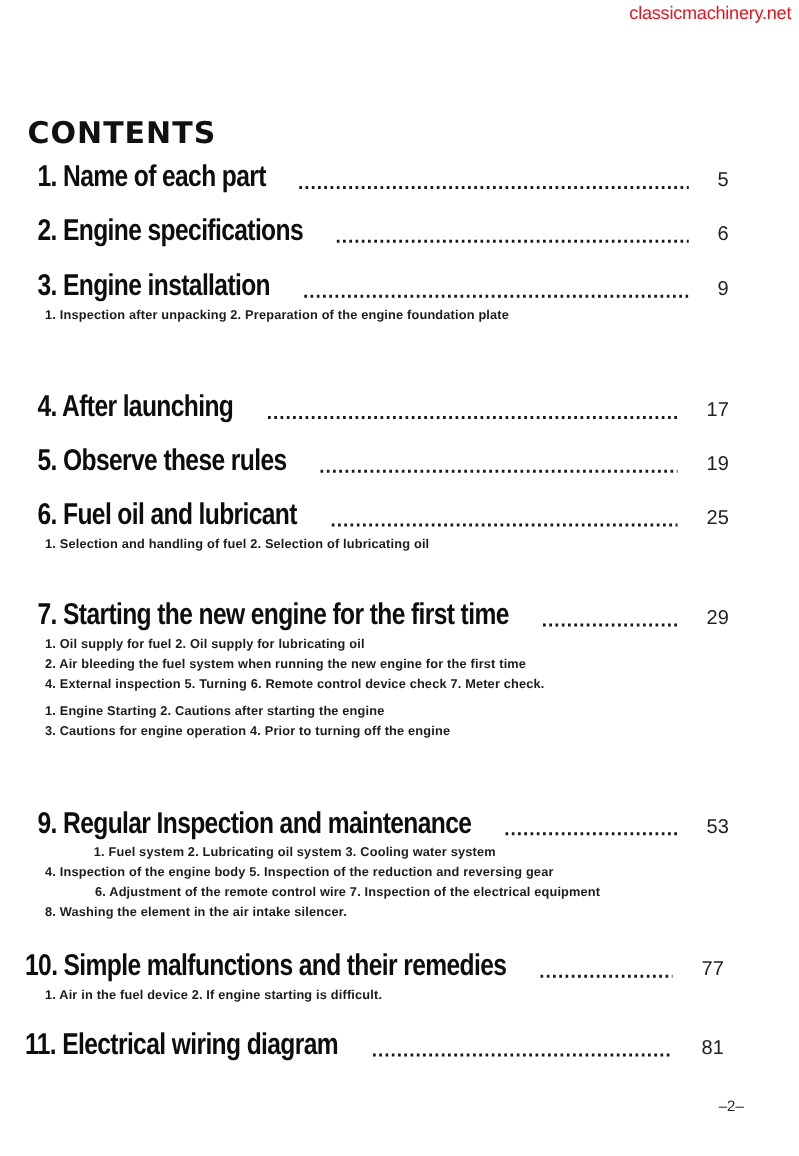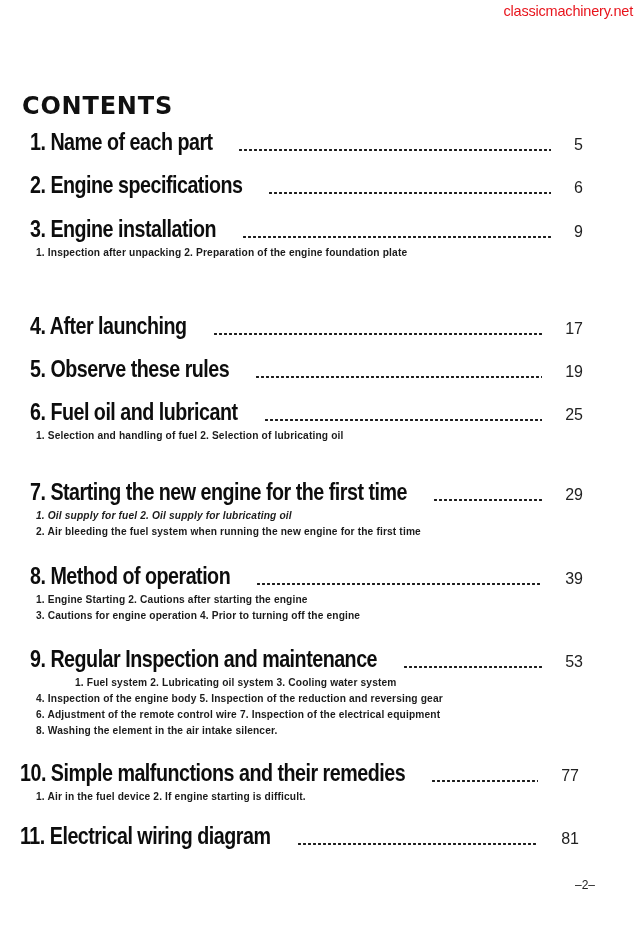--- a/index.html
+++ b/index.html
@@ -106,45 +106,41 @@
         <div class="sub" style="padding-left: 6px;">1. Selection and handling of fuel  2. Selection of lubricating oil</div>
       </div>
   </div>
     <div class="entry" style="top: 463px; left: 30px; width: 553px; margin-top: 15px;">
     <div class="entry-head">
       <span class="entry-title" style="margin-right: -80.0178px;">7. Starting the new engine for the first time</span>
       <span class="leader"></span>
       <span class="page-num">29</span>
     </div>
     <div class="subs">
-        <div class="sub" style="padding-left: 6px; font-style: italic;">1. Oil supply for fuel  2. Oil supply for lubricating oil</div>
+        <div class="sub" style="padding-left: 6px;">1. Oil supply for fuel  2. Oil supply for lubricating oil</div>
         <div class="sub" style="padding-left: 6px;">2. Air bleeding the fuel system when running the new engine for the first time</div>
+        <div class="sub" style="padding-left: 6px;">4. External inspection  5. Turning  6. Remote control device check  7. Meter check.</div>
       </div>
   </div>
     <div class="entry" style="top: 562px; left: 30px; width: 553px;">
-    <div class="entry-head">
-      <span class="entry-title" style="margin-right: -40.8175px;">8. Method of operation</span>
-      <span class="leader"></span>
-      <span class="page-num">39</span>
-    </div>
     <div class="subs">
         <div class="sub" style="padding-left: 6px;">1. Engine Starting  2. Cautions after starting the engine</div>
         <div class="sub" style="padding-left: 6px;">3. Cautions for engine operation  4. Prior to turning off the engine</div>
       </div>
   </div>
     <div class="entry" style="top: 645px; left: 30px; width: 553px;">
     <div class="entry-head">
       <span class="entry-title" style="margin-right: -72.935px;">9. Regular Inspection and maintenance</span>
       <span class="leader"></span>
       <span class="page-num">53</span>
     </div>
     <div class="subs">
         <div class="sub" style="padding-left: 6px; margin-left: 39px;">1. Fuel system  2. Lubricating oil system  3. Cooling water system</div>
         <div class="sub" style="padding-left: 6px;">4. Inspection of the engine body  5. Inspection of the reduction and reversing gear</div>
-        <div class="sub" style="padding-left: 6px;">6. Adjustment of the remote control wire  7. Inspection of the electrical equipment</div>
+        <div class="sub" style="padding-left: 6px; margin-left: 40px;">6. Adjustment of the remote control wire  7. Inspection of the electrical equipment</div>
         <div class="sub" style="padding-left: 6px;">8. Washing the element in the air intake silencer.</div>
       </div>
   </div>
     <div class="entry" style="top: 759px; left: 20px; width: 559px;">
     <div class="entry-head">
       <span class="entry-title" style="margin-right: -81.9075px;">10. Simple malfunctions and their remedies</span>
       <span class="leader"></span>
       <span class="page-num">77</span>
     </div>
     <div class="subs">

